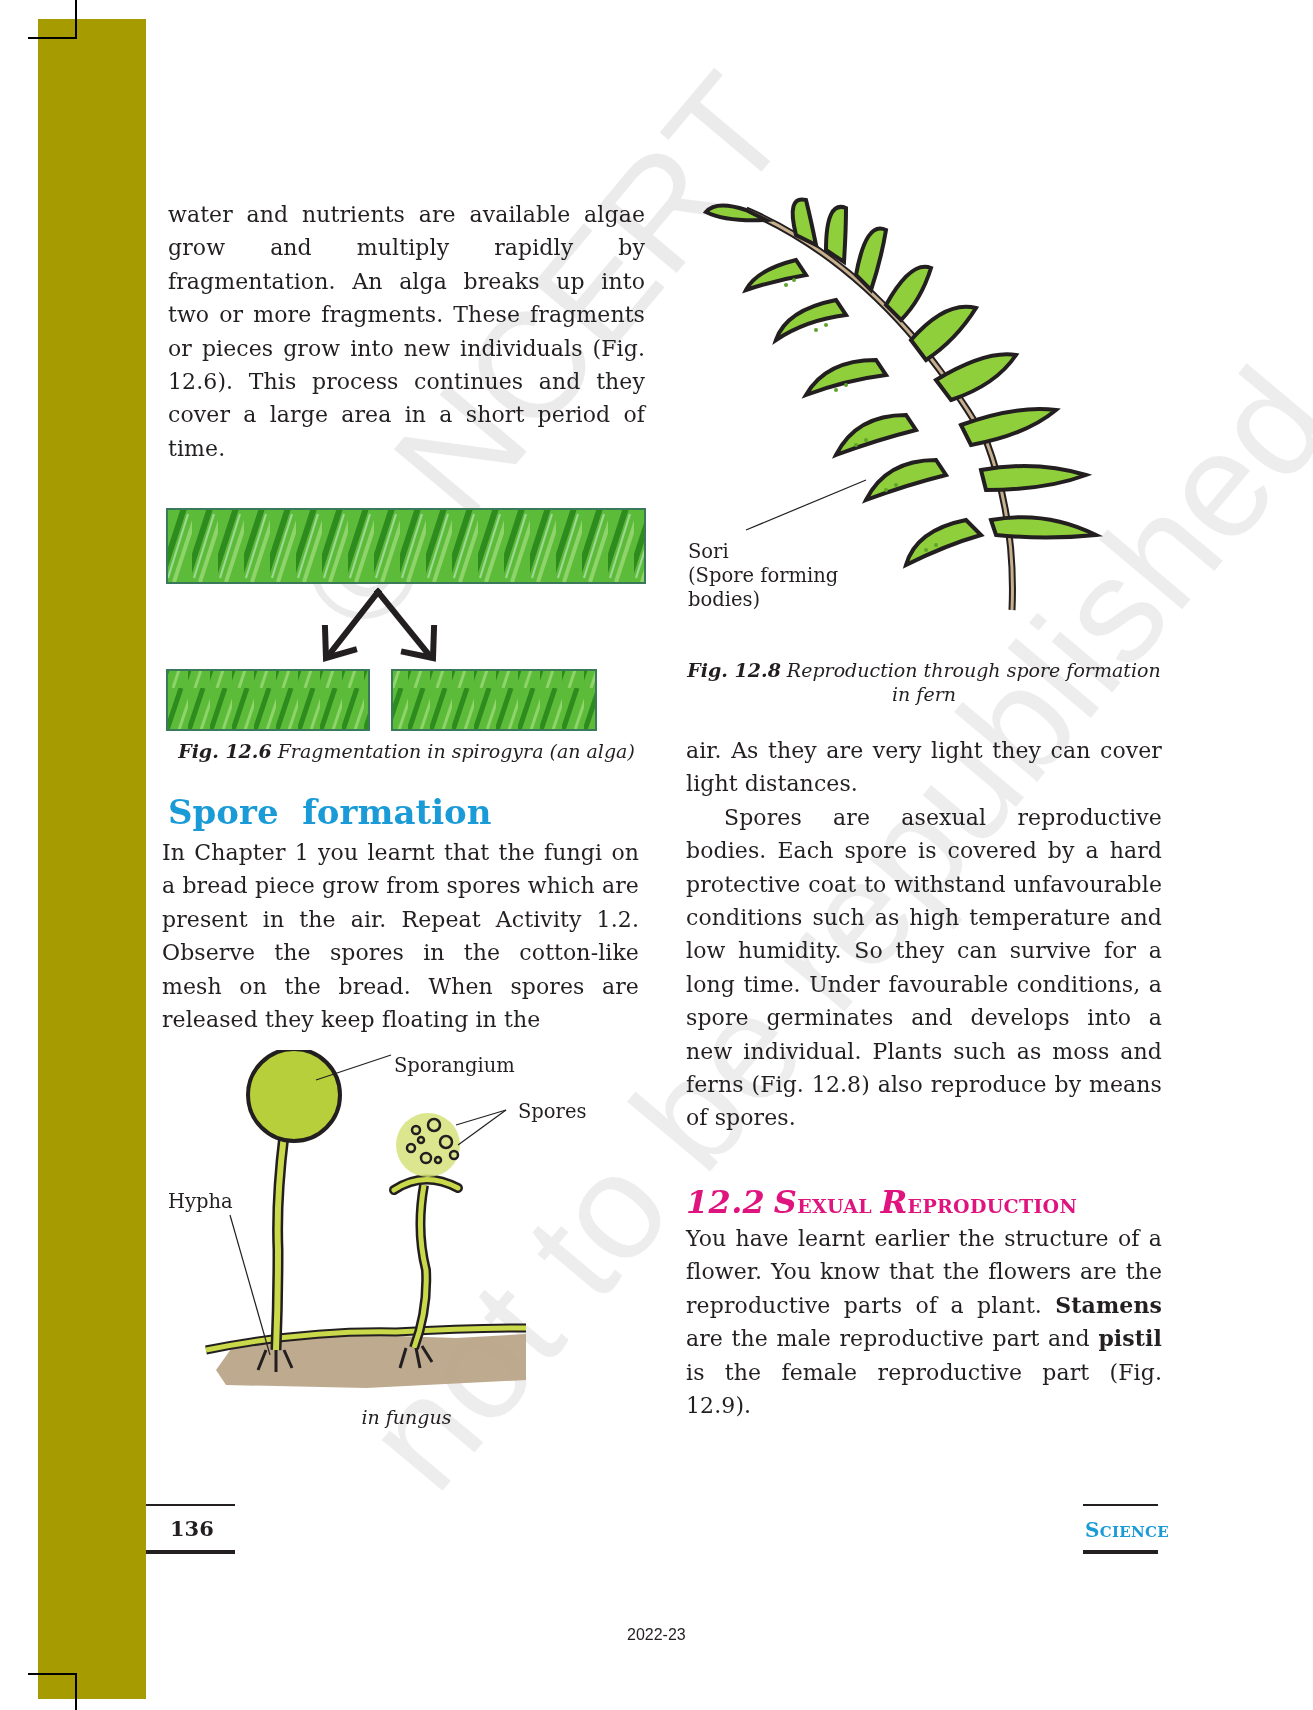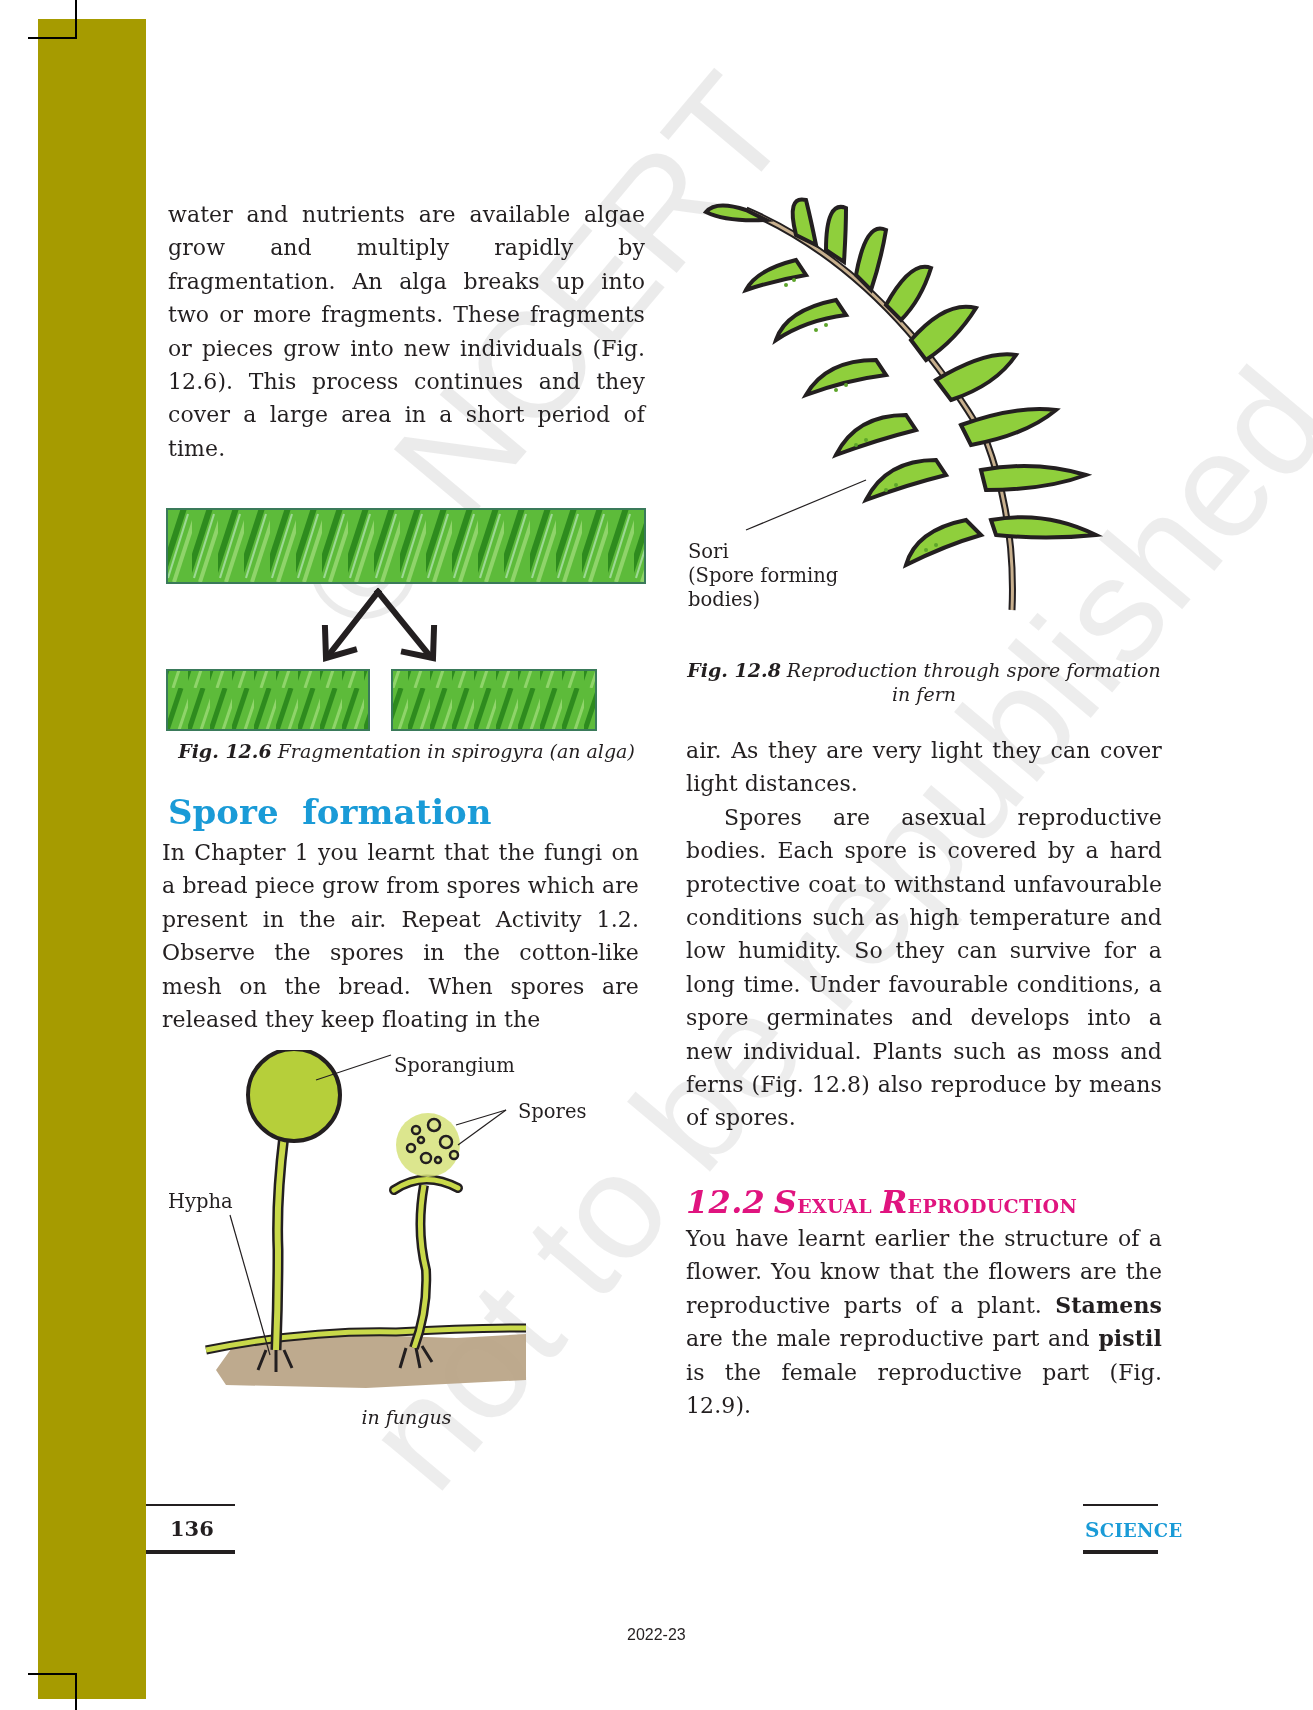--- a/index.html
+++ b/index.html
@@ -21,21 +21,21 @@
   .section-head { font-family:"DejaVu Serif", serif; font-weight:bold; font-size:34px; color:#1a9bd7; }
   .chapter-head { font-family:"DejaVu Serif", serif; font-weight:bold; color:#e0147f; font-size:24px; letter-spacing:0.3px; }
   .chapter-head .big { font-size:32px;font-style:italic; }
   .chapter-head .sc { font-size:19px; }
 
   .label { position:absolute; font-size:19.5px; line-height:24px; color:#231f20; }
 
   .pg-rule { position:absolute; background:#231f20; }
   .page-num { position:absolute; font-weight:bold; font-size:21px; color:#231f20; }
   .science { position:absolute; font-weight:bold; color:#1a9bd7; font-size:20px; letter-spacing:0.3px; }
-  .science .sc { font-size:18px; }
+  .science .sc { font-size:15px; }
   .year { position:absolute; font-family:"Liberation Sans", sans-serif; font-size:16px; color:#231f20; }
 
   .watermark { position:absolute; left:270px; top:560px; font-family:"Liberation Sans", sans-serif; font-size:150px; color:rgba(0,0,0,0.08); transform:rotate(-50deg); transform-origin:left top; white-space:nowrap; pointer-events:none; line-height:150px; }
   .watermark2 { position:absolute; left:330px; top:1410px; font-family:"Liberation Sans", sans-serif; font-size:150px; color:rgba(0,0,0,0.07); transform:rotate(-50deg); transform-origin:left top; white-space:nowrap; pointer-events:none; }
 </style>
 </head>
 <body>
 
 <div class="sidebar"></div>
 <div class="crop" style="left:75px;top:0;width:2px;height:39px;"></div>

